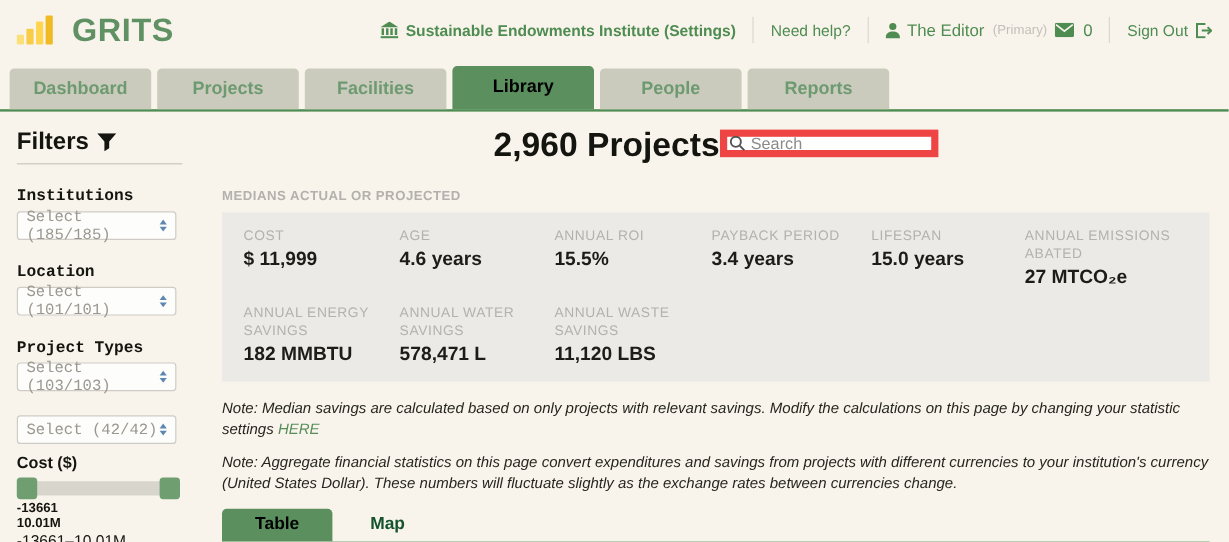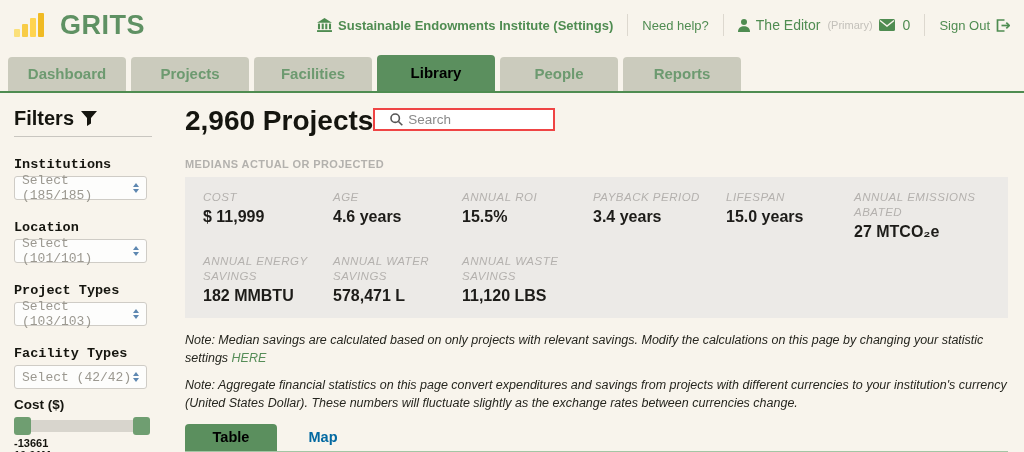--- a/index.html
+++ b/index.html
@@ -74,59 +74,59 @@
   .slider-group { margin-top:8px; }
   .slider { position:relative; width:136px; height:18px; margin-top:5px; }
   .slider-track { position:absolute; left:0; right:0; top:3px; height:12px; background:#d8d5cd; border-radius:6px; cursor:pointer; }
   .slider-handle { position:absolute; top:0; width:17px; height:18px; background:#6f9e71; border-radius:3px; cursor:grab; }
   .slider-handle.left { left:0; }
   .slider-handle.right { right:0; }
   .slider-scale { width:136px; display:flex; justify-content:space-between; font-size:11px; font-weight:700; margin-top:2px;flex-direction:column; }
   .slider-range { width:136px; text-align:left; font-size:13px; margin-top:1px; }
 
   
-  .main-top { display:flex; justify-content:flex-start; align-items:flex-start; }
+  .main-top { display:flex; justify-content:center; align-items:flex-start; }
   .page-title { font-size:28px; font-weight:800; margin-top:2px; }
   .search-box {
     display:flex; align-items:center; gap:5px;
     width:182px; height:23px; background:#fff;
-    border:2px solid #ef4444; padding:0 15px; margin-top:5px;
+    border:6px solid #ef4444; padding:0 2px; margin-top:5px;
   }
   .search-box input {
     border:none; outline:none; background:transparent;
     width:100%; font-size:13.5px; font-family:"Liberation Sans", sans-serif; color:#333;
   }
   .search-box input::placeholder { color:#8a8a8a; }
 
   .medians-heading {
     margin-top:21px; font-size:11px; font-weight:700;
     letter-spacing:.4px; color:#b3b1ad;
   }
 
   .stats-panel { margin-top:7px; background:#eceae7; padding:13px 0 0 18px; }
   .stats-grid { display:grid; grid-template-columns:130px 129px 131px 133px 128px auto; }
   .stat { margin-bottom:13px; padding-right:8px; }
   .stat-label {
     font-size:11.5px; letter-spacing:.5px; color:#b4b1ae;
-    line-height:1.3; max-width:112px;font-style:italic;
+    line-height:1.3; max-width:112px;
   }
   .stat:nth-child(6) .stat-label { max-width:135px; }
   .stat-value { font-size:16px; font-weight:700; color:#1d1c19; margin-top:3px; }
 
   .note {
     font-style:italic; font-size:12.5px; color:#26261f;
     line-height:1.45; margin-top:9px; max-width:845px;
   }
   .note:first-of-type { margin-top:13px; }
   .note a { color:#568d58; text-decoration:none; cursor:pointer; }
 
   .view-tabs { margin-top:12px; display:flex; border-bottom:3px solid #a3c6a4; }
   .view-tab {
     width:92px; height:27px; line-height:27px; text-align:center;
-    font-size:14.5px; font-weight:700; color:#0369a1;
+    font-size:14.5px; font-weight:700; color:#14532d;
     border-radius:4px 4px 0 0; cursor:pointer;
   }
   .view-tab.active { background:#5b8f5e; color:#000000; }
 
   svg { flex-shrink:0; }
 </style>
 </head>
 <body>
 
 <header class="app-header">
@@ -228,21 +228,20 @@
       <div class="select-box">
         <span>Select (103/103)</span>
         <span class="caret">
             <i class="up"></i>
             <i class="down"></i>
           </span>
       </div>
     </div>
 
     <div class="filter-group">
-      <div class="filter-label">Facility Types</div>
       <div class="select-box">
         <span>Select (42/42)</span>
         <span class="caret">
             <i class="up"></i>
             <i class="down"></i>
           </span>
       </div>
     </div>
 
     <div class="slider-group">

